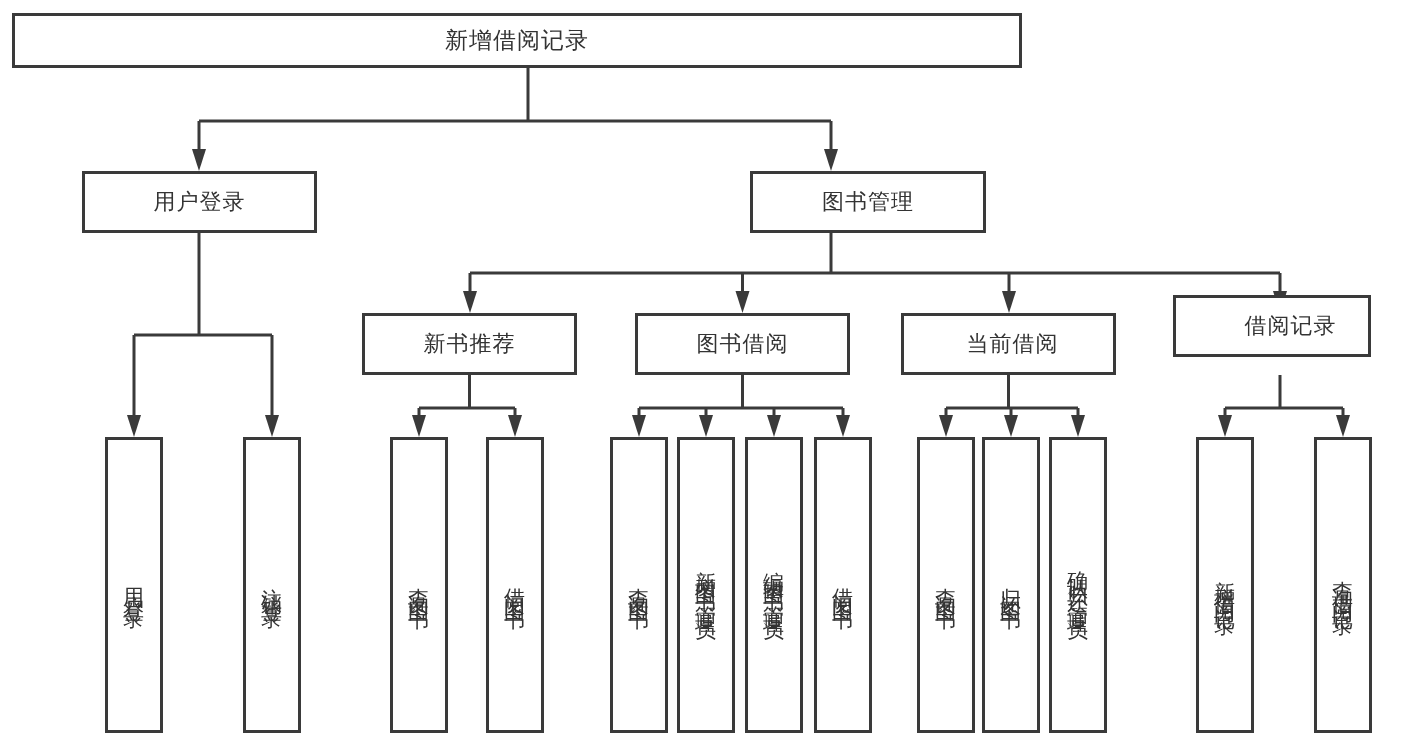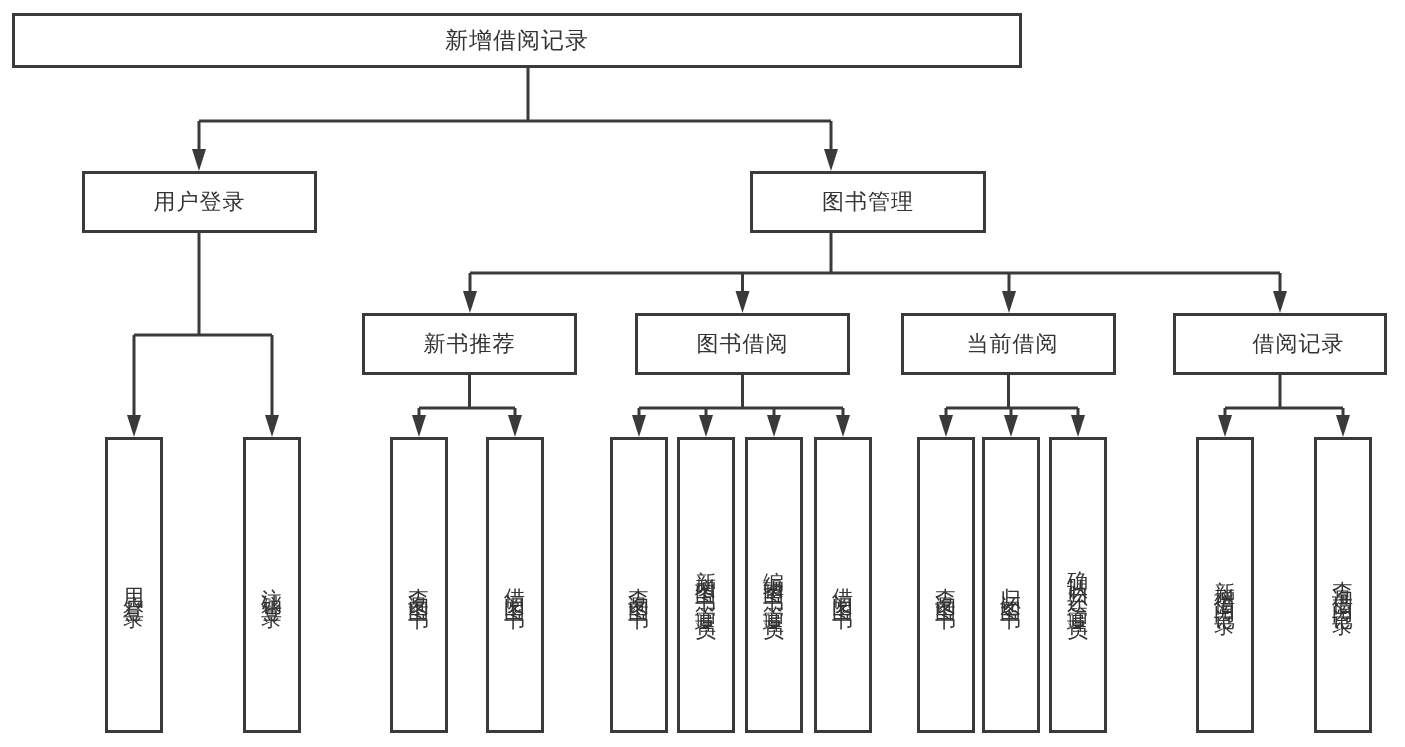--- a/index.html
+++ b/index.html
@@ -96,21 +96,21 @@
   </svg>
 
   <div class="box h-box root-box" style="left:12px; top:13px; width:1010px; height:55px;">新增借阅记录</div>
 
   <div class="box h-box" style="left:82px; top:171px; width:235px; height:62px;">用户登录</div>
   <div class="box h-box" style="left:713px; top:171px; width:236px; height:62px;margin-left:37px;">图书管理</div>
 
   <div class="box h-box" style="left:635px; top:313px; width:215px; height:62px;">图书借阅</div>
   <div class="box h-box" style="left:362px; top:313px; width:215px; height:62px;">新书推荐</div>
   <div class="box h-box" style="left:901px; top:313px; width:215px; height:62px;padding-left:8px;">当前借阅</div>
-  <div class="box h-box" style="left:1173px; top:313px; width:214px; height:62px;padding-left:37px;">借阅记录</div>
+  <div class="box h-box" style="left:1173px; top:295px; width:198px; height:62px;padding-left:37px;">借阅记录</div>
 
   <div class="box v-box" style="left:105px; top:437px; width:58px; height:296px;">用户登录</div>
   <div class="box v-box" style="left:243px; top:437px; width:58px; height:296px;">注销登录</div>
 
   <div class="box v-box" style="left:390px; top:437px; width:58px; height:296px;">查询图书</div>
   <div class="box v-box" style="left:486px; top:437px; width:58px; height:296px;">借阅图书</div>
 
   <div class="box v-box" style="left:610px; top:437px; width:58px; height:296px;">查询图书</div>
   <div class="box v-box" style="left:677px; top:437px; width:58px; height:296px;">新增图书（管理员）</div>
   <div class="box v-box" style="left:745px; top:437px; width:58px; height:296px;">编辑图书（管理员）</div>

